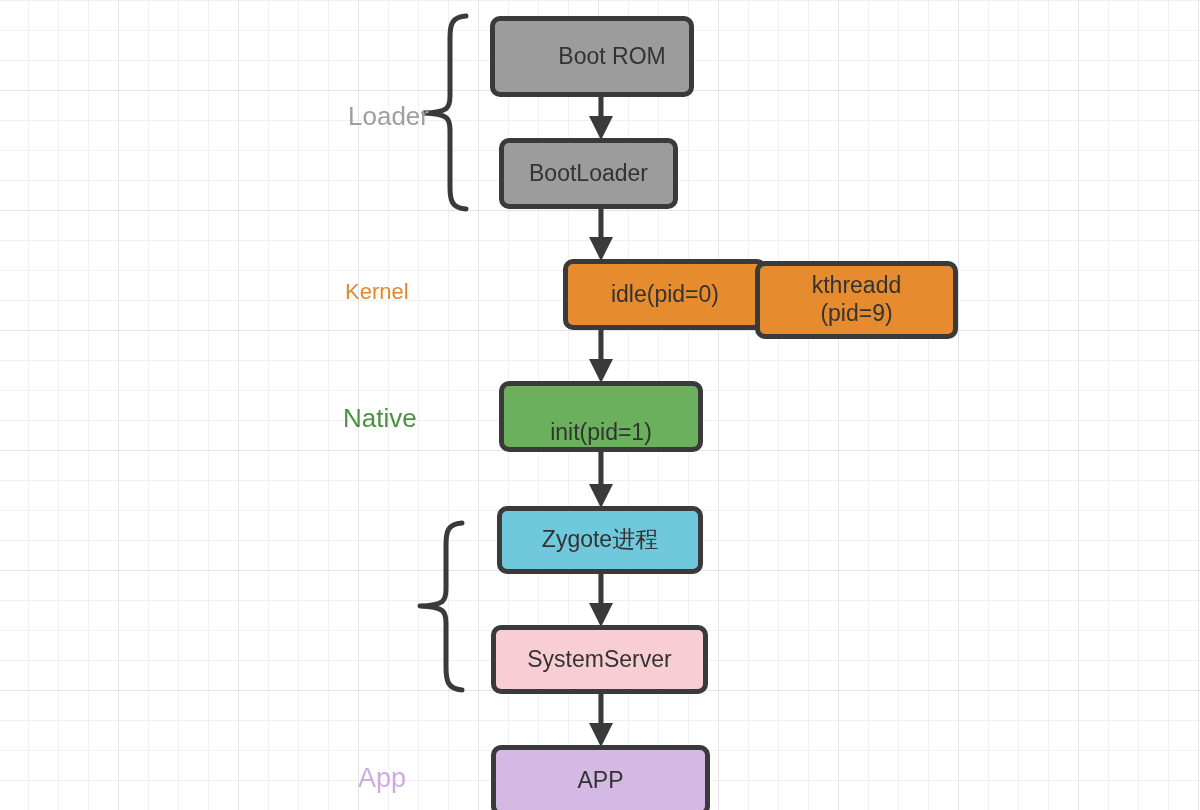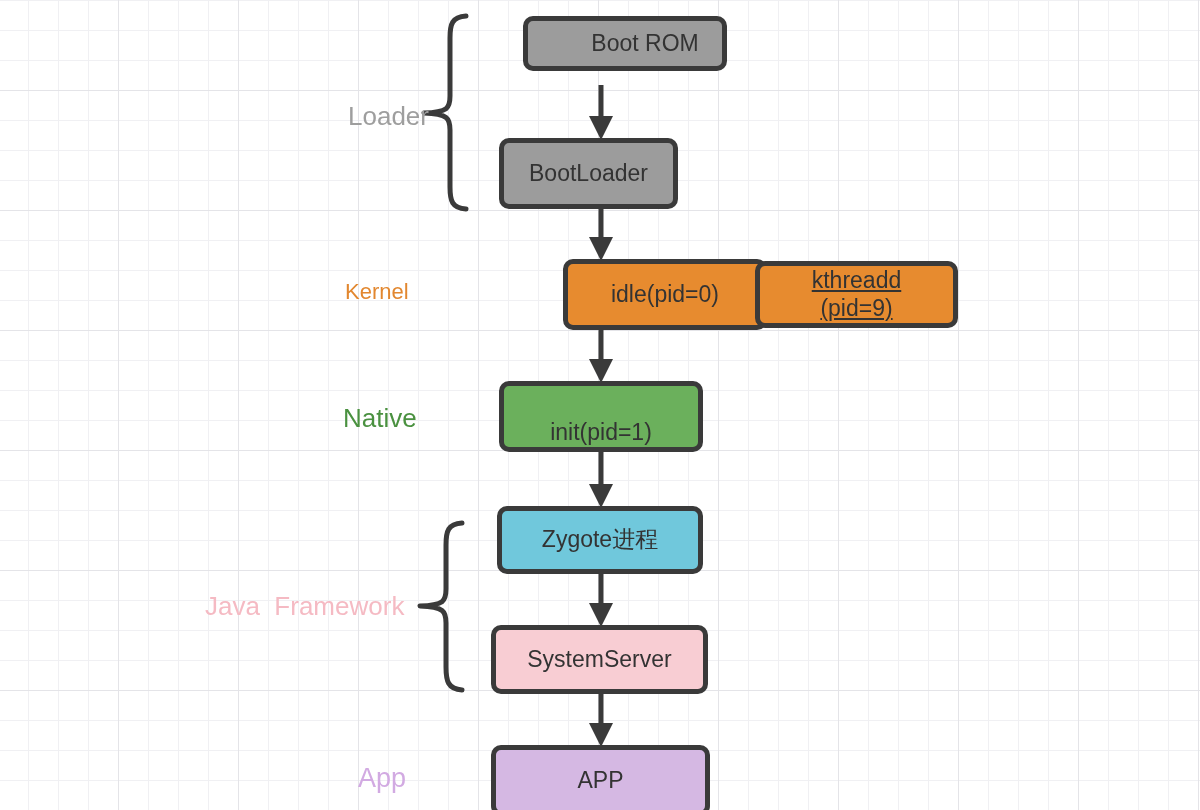--- a/index.html
+++ b/index.html
@@ -93,37 +93,36 @@
     <path class="brace" d="M 466 16 C 452 17, 450 24, 450 38 L 450 96 C 450 108, 448 112, 424 113 C 448 114, 450 118, 450 130 L 450 187 C 450 201, 452 208, 466 209"></path>
     <path class="brace" d="M 462 523 C 448 524, 446 531, 446 545 L 446 589 C 446 601, 444 605, 420 606 C 444 607, 446 611, 446 623 L 446 667 C 446 681, 448 689, 462 690"></path>
   </svg>
 
   <div class="layer-label" style="left: 348px; top: 101px; color: rgb(158, 158, 158);">Loader</div>
 
   <div class="layer-label" style="left: 345px; top: 279px; font-size: 22px; color: rgb(226, 135, 47);">Kernel</div>
 
   <div class="layer-label" style="left: 343px; top: 403px; color: rgb(74, 145, 64);">Native</div>
 
-  <div class="layer-label" style="left: 205px; top: 591px; color: rgb(245, 186, 195);">Java  Framework</div>
 
   <div class="layer-label" style="left: 358px; top: 763px; font-size: 27px; color: rgb(210, 170, 226);">App</div>
 
-  <div class="node" style="left: 523px; top: 16px; width: 204px; height: 55px; background-color: rgb(156, 156, 156); padding-left: 40px;">
+  <div class="node" style="left: 490px; top: 16px; width: 204px; height: 81px; background-color: rgb(156, 156, 156); padding-left: 40px;">
     <span>Boot ROM</span>
   </div>
 
   <div class="node" style="left: 499px; top: 138px; width: 179px; height: 71px; background-color: rgb(156, 156, 156);">
     <span>BootLoader</span>
   </div>
 
   <div class="node" style="left: 523px; top: 259px; width: 204px; height: 71px; background-color: rgb(231, 139, 47); margin-left: 40px;">
     <span>idle(pid=0)</span>
   </div>
 
-  <div class="node" style="left: 755px; top: 261px; width: 203px; height: 67px; background-color: rgb(231, 139, 47); text-decoration: underline;">
+  <div class="node" style="left: 755px; top: 261px; width: 203px; height: 78px; background-color: rgb(231, 139, 47);">
     <span>kthreadd</span>
     <span>(pid=9)</span>
   </div>
 
   <div class="node" style="left: 499px; top: 381px; width: 204px; height: 71px; background-color: rgb(107, 176, 92); justify-content: flex-end;">
     <span>init(pid=1)</span>
   </div>
 
   <div class="node" style="left: 497px; top: 506px; width: 206px; height: 68px; background-color: rgb(112, 200, 220);">
     <span>Zygote进程</span>

